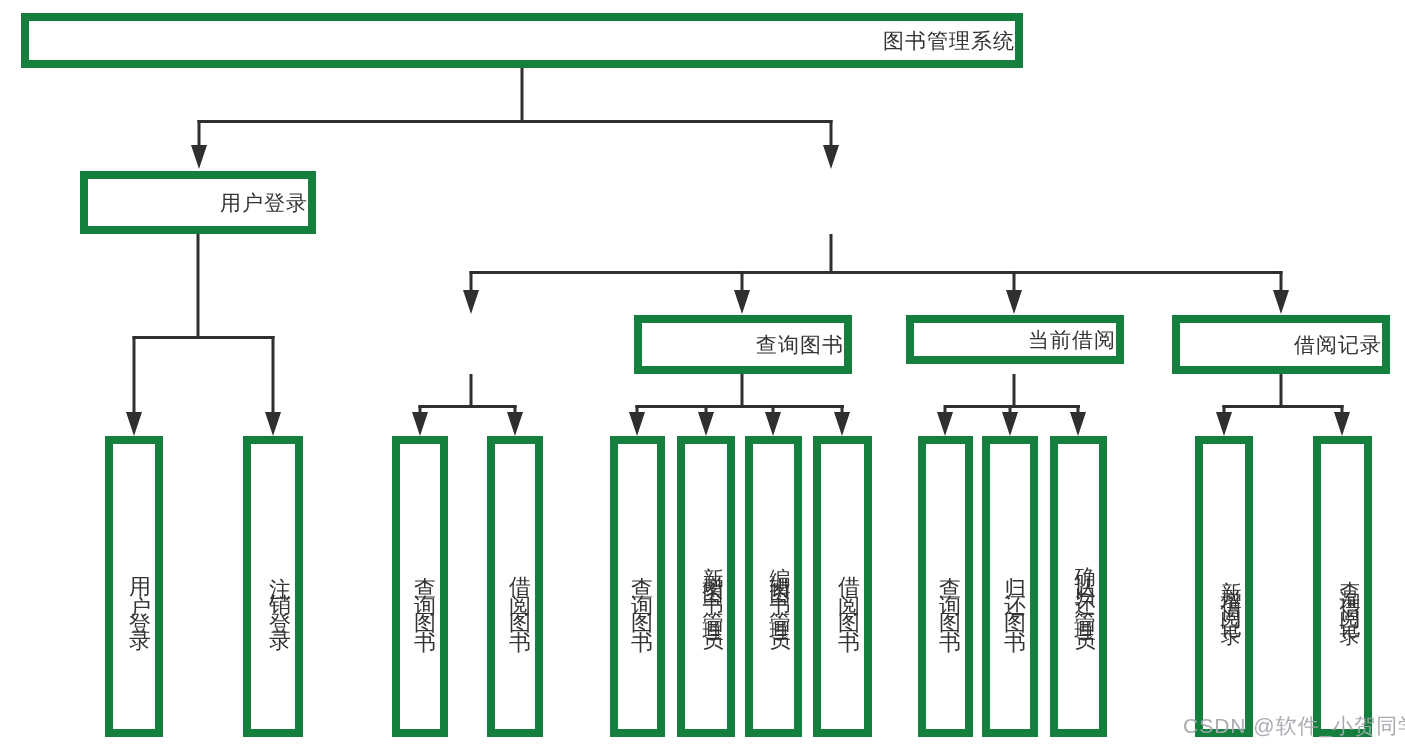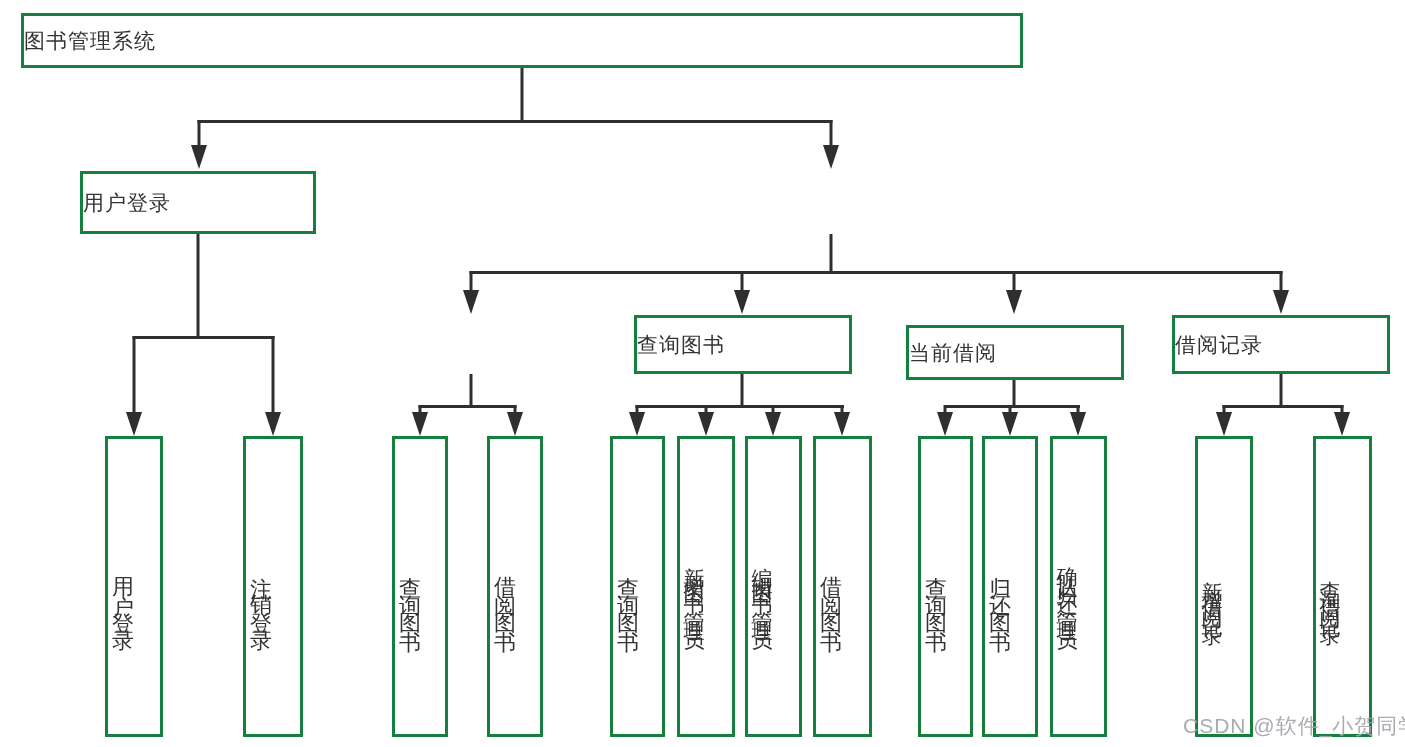--- a/index.html
+++ b/index.html
@@ -17,24 +17,24 @@
   }
   #connectors {
     position: absolute;
     left: 0; top: 0;
     z-index: 1;
   }
   .box {
     position: absolute;
     box-sizing: border-box;
     background: #ffffff;
-    border: 3px solid #15803d;
+    border: 8px solid #15803d;
     display: flex;
     align-items: center;
-    justify-content: flex-start;
+    justify-content: flex-end;
     z-index: 2;
   }
   .h-label {
     color: #333333;
     font-size: 21px;
     letter-spacing: 1px;
     white-space: nowrap;
   }
   .v-label {
     writing-mode: vertical-rl;
@@ -138,21 +138,21 @@
     <span class="h-label">图书管理系统</span>
   </div>
 
   <div class="box" style="left:80px; top:171px; width:236px; height:63px;">
     <span class="h-label">用户登录</span>
   </div>
 
   <div class="box" style="left:634px; top:315px; width:218px; height:59px;">
     <span class="h-label">查询图书</span>
   </div>
-  <div class="box" style="left:906px; top:325px; width:218px; height:55px;">
+  <div class="box" style="left:906px; top:315px; width:218px; height:49px;">
     <span class="h-label">当前借阅</span>
   </div>
   <div class="box" style="left:1172px; top:315px; width:218px; height:59px;">
     <span class="h-label">借阅记录</span>
   </div>
 
   <div class="box" style="left:105px; top:436px; width:58px; height:301px;">
     <span class="v-label">用户登录</span>
   </div>
   <div class="box" style="left:243px; top:436px; width:60px; height:301px;">

